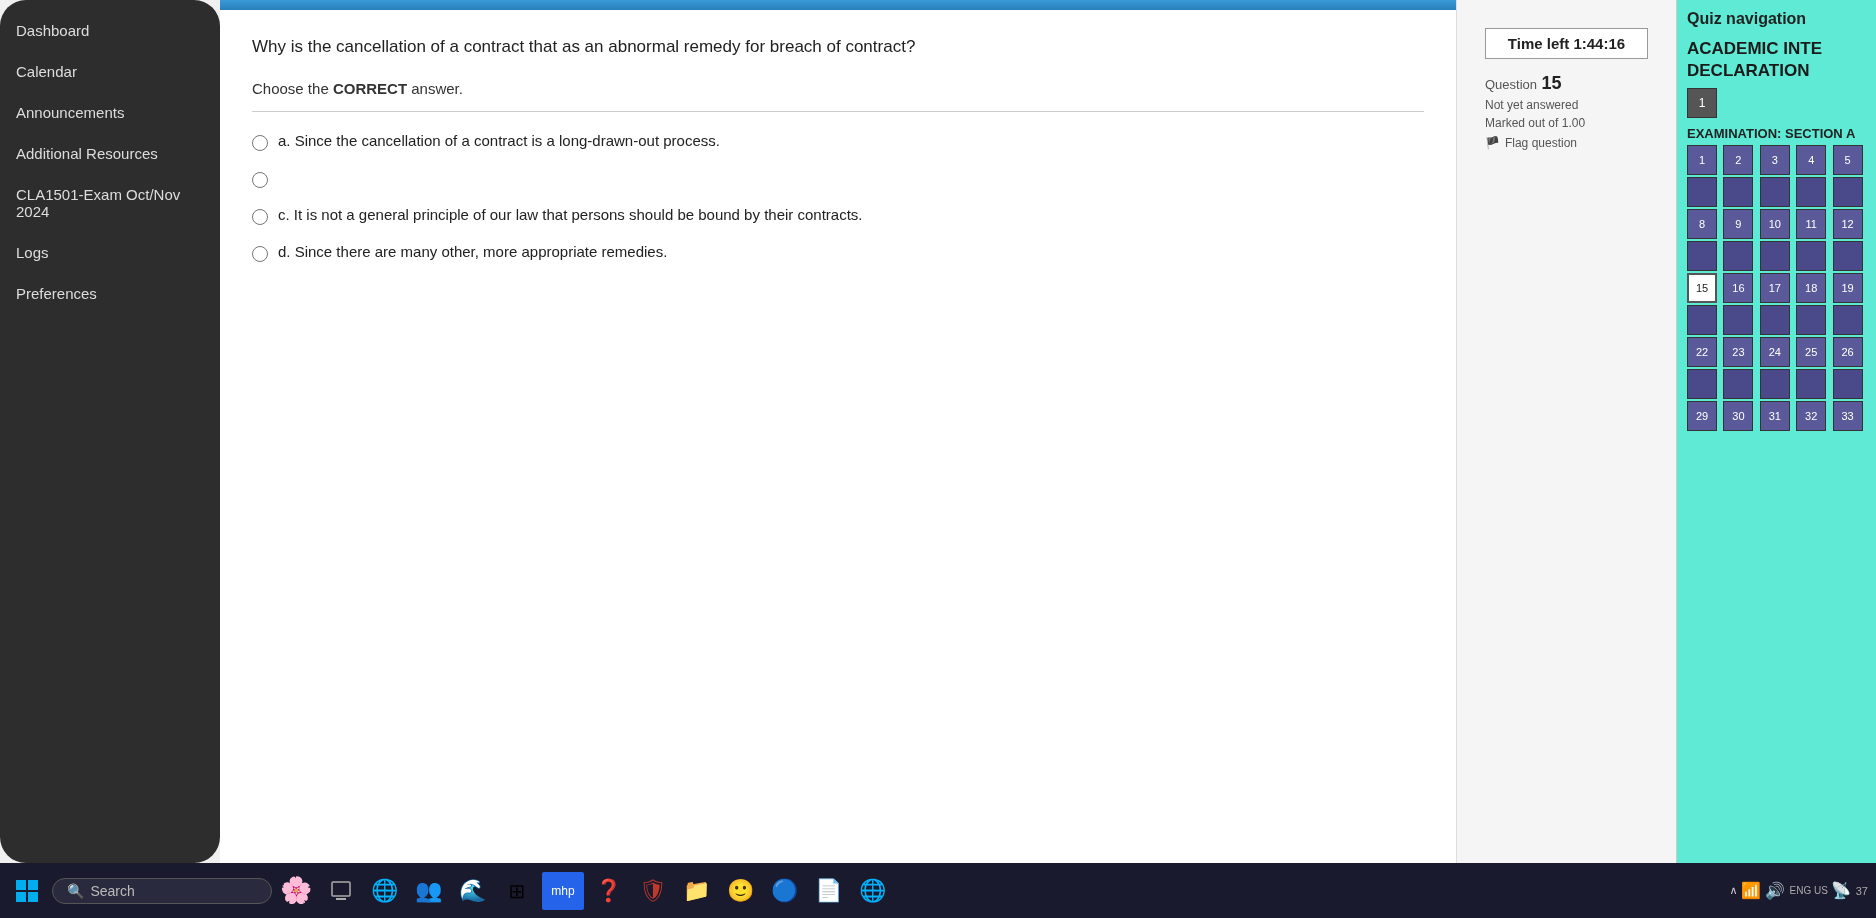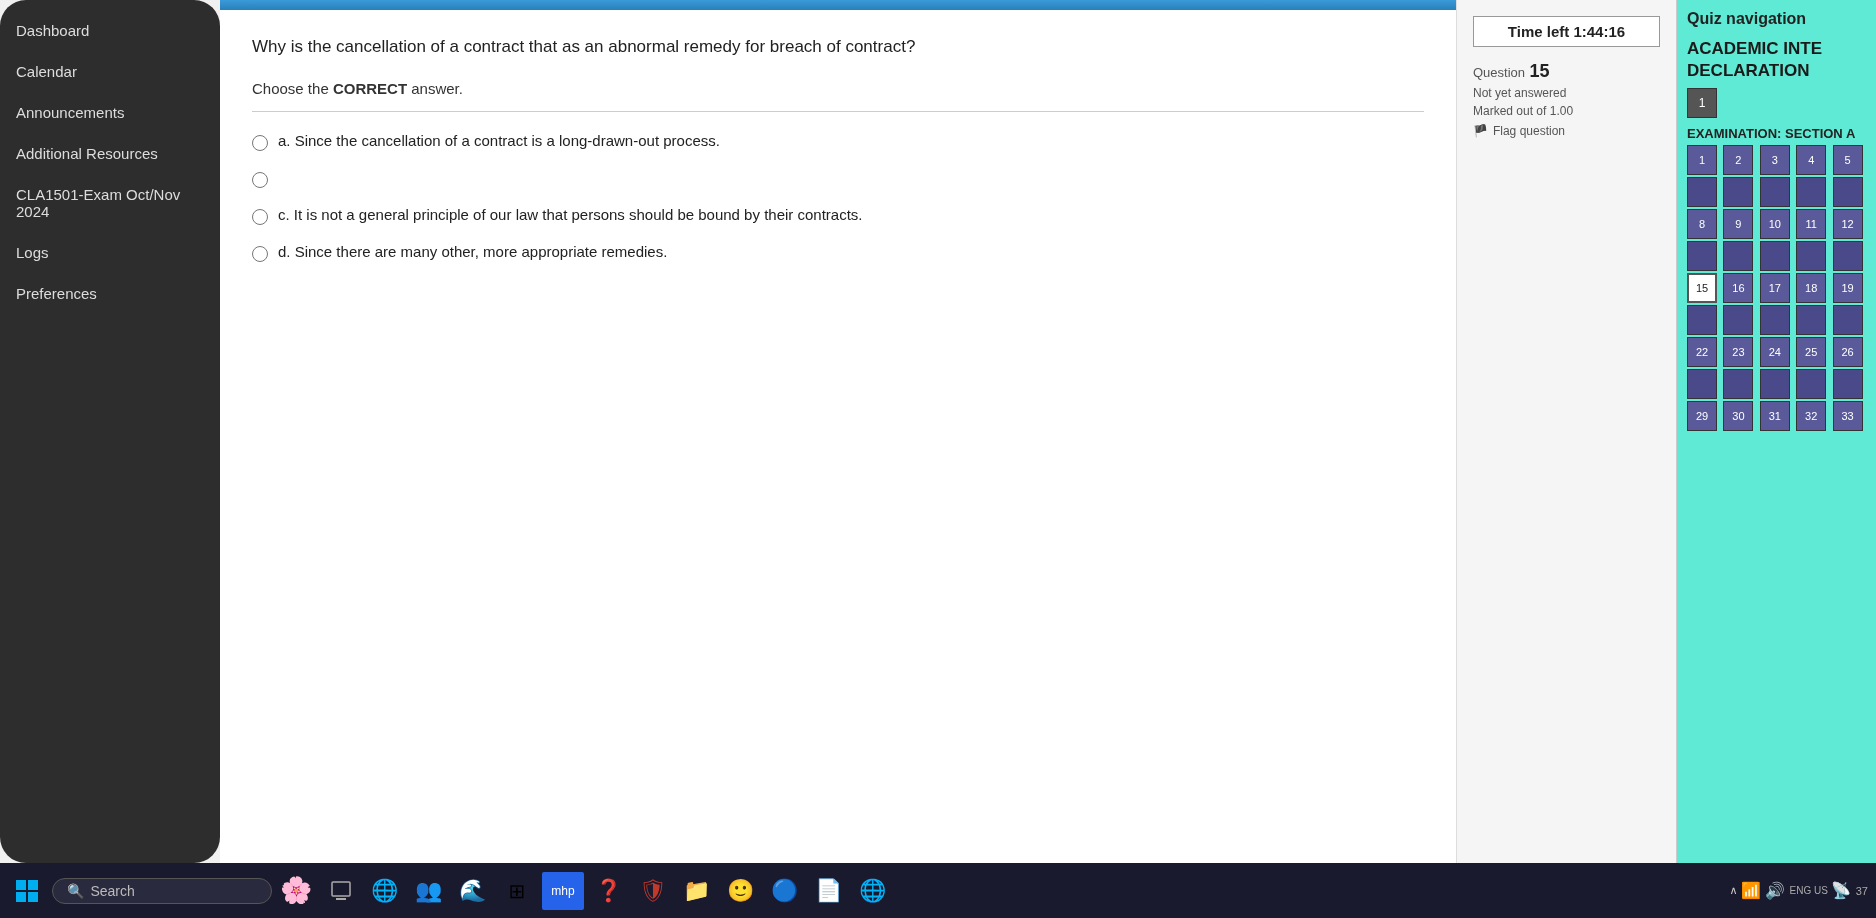--- a/index.html
+++ b/index.html
@@ -102,21 +102,21 @@
       flex-shrink: 0;
       width: 16px;
       height: 16px;
       cursor: pointer;
     }
 
     
     .question-info-panel {
       width: 220px;
       background: #f5f5f5;
-      padding: 16px;
+      padding: 28px;
       flex-shrink: 0;
       border-left: 1px solid #ddd;
     }
 
     .timer-box {
       border: 1px solid #999;
       background: #fff;
       text-align: center;
       padding: 6px 12px;
       font-size: 15px;

